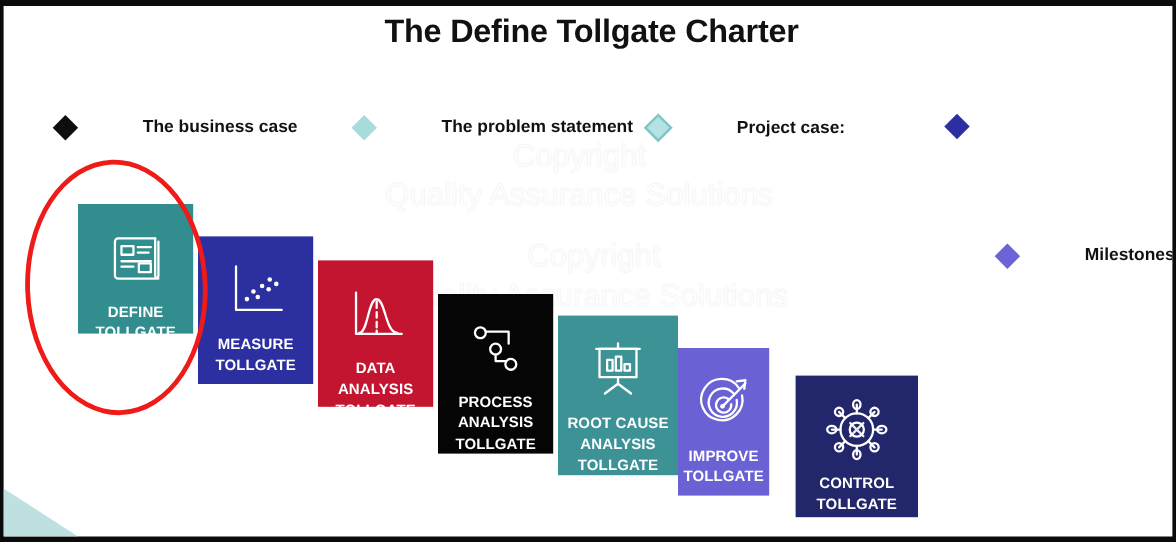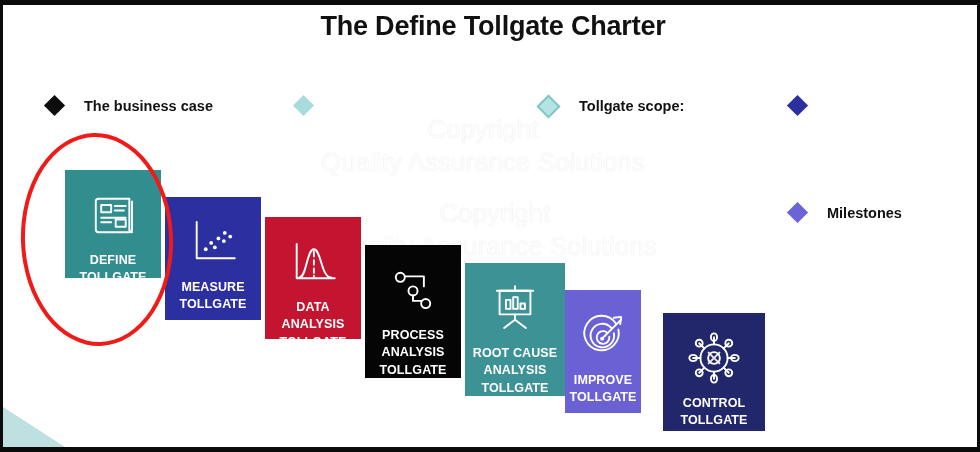--- a/index.html
+++ b/index.html
@@ -64,41 +64,42 @@
     font-weight: bold;
     color: #111111;
     letter-spacing: -0.2px;
     z-index: 5;
   }
 
   
   .legend-item {
     position: absolute;
     display: flex;
-    align-items: flex-start;
+    align-items: flex-end;
     z-index: 5;
+    gap: 35px;
   }
   .legend-diamond {
     width: 15px;
     height: 15px;
     transform: rotate(45deg);
     flex: 0 0 auto;
   }
   .legend-label {
     margin-left: 22px;
     font-size: 14.5px;
     font-weight: bold;
     color: #111111;
     white-space: nowrap;
   }
   .lg-0 { left: 44px;  top: 93px; }
   .lg-1 { left: 293px; top: 93px; }
   .lg-2 { left: 537px; top: 93px; }
   .lg-3 { left: 787px; top: 93px; }
-  .lg-4 { left: 787px; top: 200px; }
+  .lg-4 { left: 829px; top: 200px; }
 
   
   .tile {
     position: absolute;
     box-sizing: border-box;
     display: flex;
     flex-direction: column;
     align-items: center;
     z-index: 4;
   }
@@ -152,24 +153,25 @@
 
   <div class="title">The Define Tollgate Charter</div>
 
   <div id="legend-layer">
       <div class="legend-item lg-0">
         <span class="legend-diamond" style="background: rgb(13, 13, 13);"></span>
         <span class="legend-label">The business case</span>
       </div>
       <div class="legend-item lg-1">
         <span class="legend-diamond" style="background: rgb(168, 220, 220);"></span>
+        <span class="legend-label">The problem statement</span>
       </div>
       <div class="legend-item lg-2">
         <span class="legend-diamond" style="background: rgb(181, 227, 227); border: 2px solid rgb(127, 198, 198); width: 13px; height: 13px;"></span>
-        <span class="legend-label">Tollgate scope:</span>
+        <span class="legend-label">Project case:</span>
       </div>
       <div class="legend-item lg-3">
         <span class="legend-diamond" style="background: rgb(43, 47, 160);"></span>
       </div>
       <div class="legend-item lg-4">
         <span class="legend-diamond" style="background: rgb(108, 99, 216);"></span>
         <span class="legend-label">Milestones</span>
       </div>
     </div>
 

